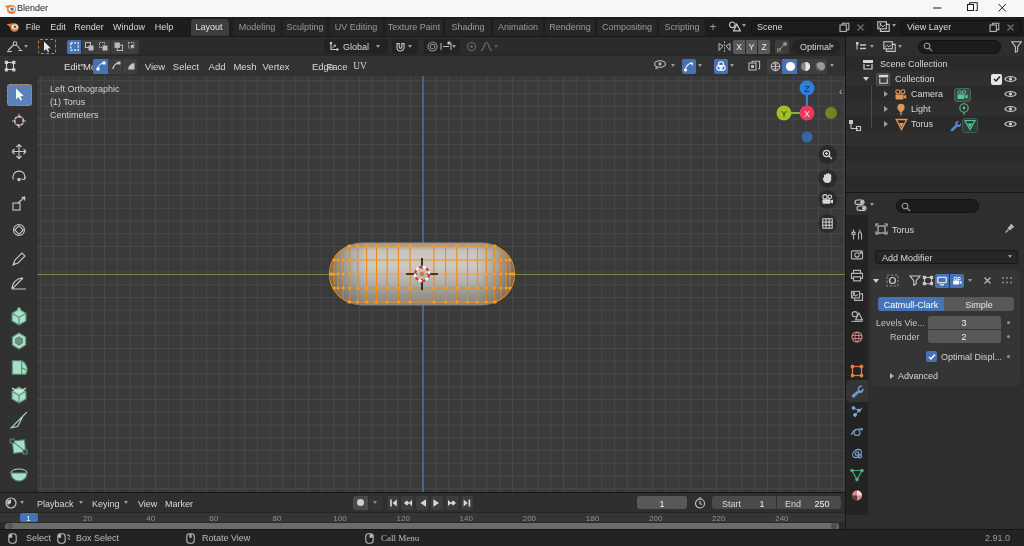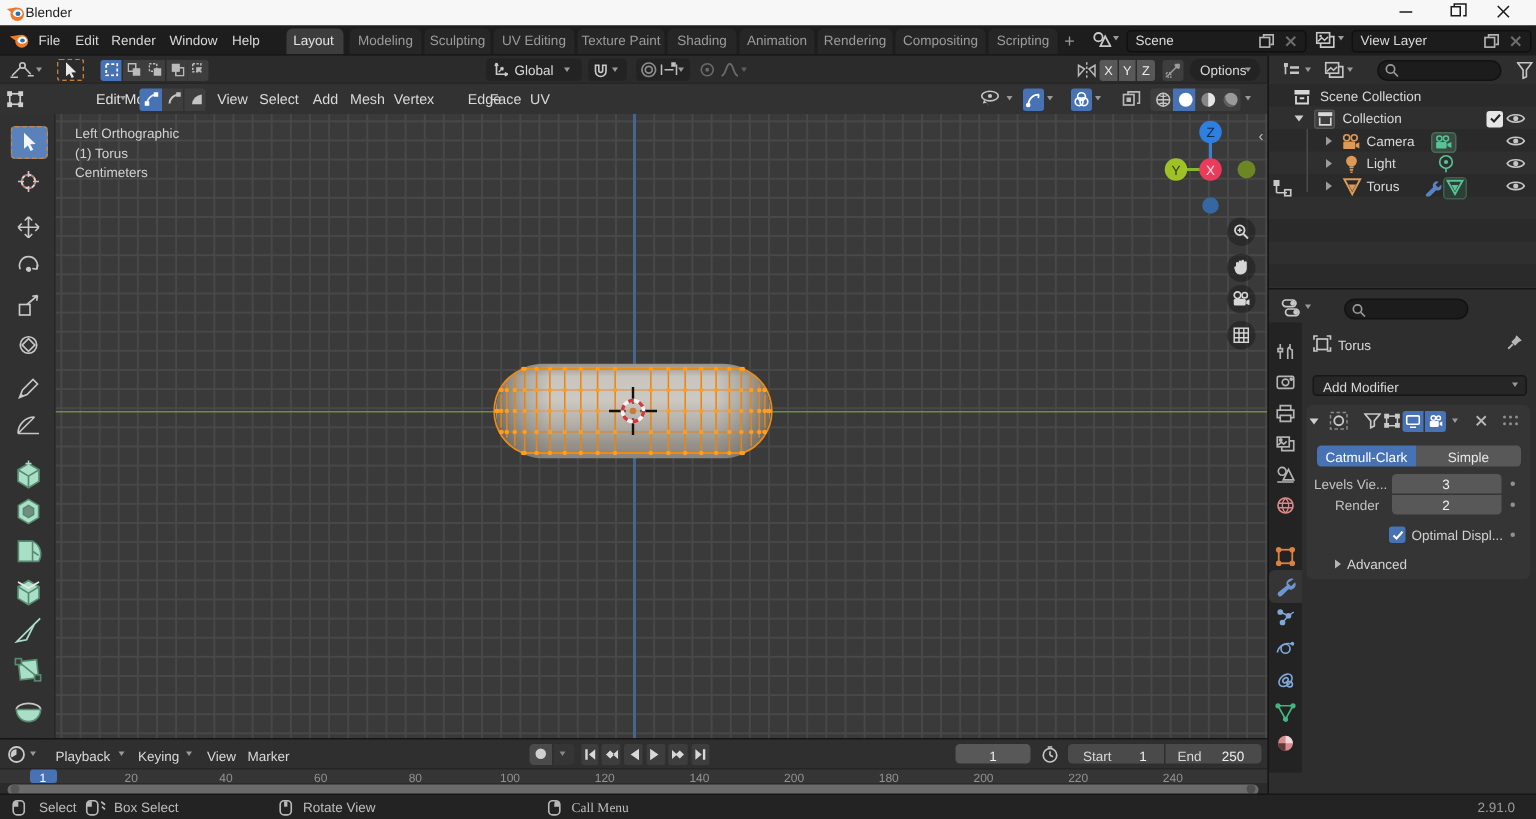--- a/index.html
+++ b/index.html
@@ -200,21 +200,21 @@
   <div class="abs" style="left:775px;top:2.5px;width:14px;height:14px;background:#3e3e3e;border-radius:2px;"></div>
   <svg style="left:777px;top:4.5px" width="10" height="10" viewBox="0 0 10 10">
     <g stroke="#9b9b9b" stroke-width="1" fill="none">
       <path d="M1 9 L9 1 M9 1 l-3 0.5 M9 1 l-0.5 3"></path>
       <rect x="6.5" y="0.5" width="3" height="3" fill="#9b9b9b" stroke="none"></rect>
       <rect x="0.5" y="6.5" width="3" height="3" stroke-dasharray="1 0.8"></rect>
     </g>
   </svg>
 
   <div class="abs" style="left:793px;top:2px;width:47px;height:15px;background:#232323;border-radius:8px;"></div>
-  <div class="t" style="left:800px;top:6px;">Options</div>
+  <div class="t" style="left:800px;top:6px;">Optimal</div>
   <div class="tri" style="left:830px;top:8px;"></div>
 </div>
 
 <div class="abs" style="left:846px;top:37px;width:178px;height:19px;background:#2e2e2e;">
   <svg style="left:9px;top:3.5px" width="13" height="12" viewBox="0 0 13 12">
     <g stroke="#c5c5c5" stroke-width="1.1" fill="none">
       <path d="M2 1.5 v7"></path>
       <rect x="1" y="1" width="2.6" height="2.6" fill="#c5c5c5" stroke="none"></rect>
       <path d="M5 4 h6 M5 7.5 h6" stroke-width="1.6"></path>
     </g>
@@ -263,21 +263,21 @@
   <svg style="left:125.5px;top:5px" width="10" height="10" viewBox="0 0 10 10">
     <path d="M2 8.5 A7 7 0 0 1 8.5 2 L8.5 8.5 Z" fill="#c4c4c4"></path>
   </svg>
   <div class="t c" style="left:155px;top:6px;font-size:9.5px;">View</div>
   <div class="t c" style="left:186px;top:6px;font-size:9.5px;">Select</div>
   <div class="t c" style="left:217px;top:6px;font-size:9.5px;">Add</div>
   <div class="t c" style="left:245px;top:6px;font-size:9.5px;">Mesh</div>
   <div class="t c" style="left:276px;top:6px;font-size:9.5px;">Vertex</div>
   <div class="t c" style="left:306px;top:6px;font-size:9.5px;margin-left:17px;">Edge</div>
   <div class="t c" style="left:337px;top:6px;font-size:9.5px;">Face</div>
-  <div class="t c" style="left:360px;top:6px;font-size:9.5px;">UV</div>
+  <div class="t c" style="left:360px;top:6px;font-size:9.5px;font-family:Liberation Serif, serif;">UV</div>
 
   <svg style="left:652px;top:4px" width="16" height="12" viewBox="0 0 16 12">
     <ellipse cx="8" cy="4" rx="5.5" ry="3.2" fill="none" stroke="#c5c5c5" stroke-width="1.1"></ellipse>
     <circle cx="8" cy="4" r="1.4" fill="#c5c5c5"></circle>
     <path d="M4 6.5 L7.5 11 L5.8 8.5 L3.2 9 Z" fill="#c5c5c5"></path>
   </svg>
   <div class="tri" style="left:671px;top:8px;"></div>
   <div class="abs" style="left:682px;top:2.5px;width:14px;height:15px;background:#4772b3;border-radius:2px;"></div>
   <svg style="left:684px;top:4.5px" width="10" height="11" viewBox="0 0 10 11">
     <g stroke="#fff" stroke-width="1.1" fill="none">

